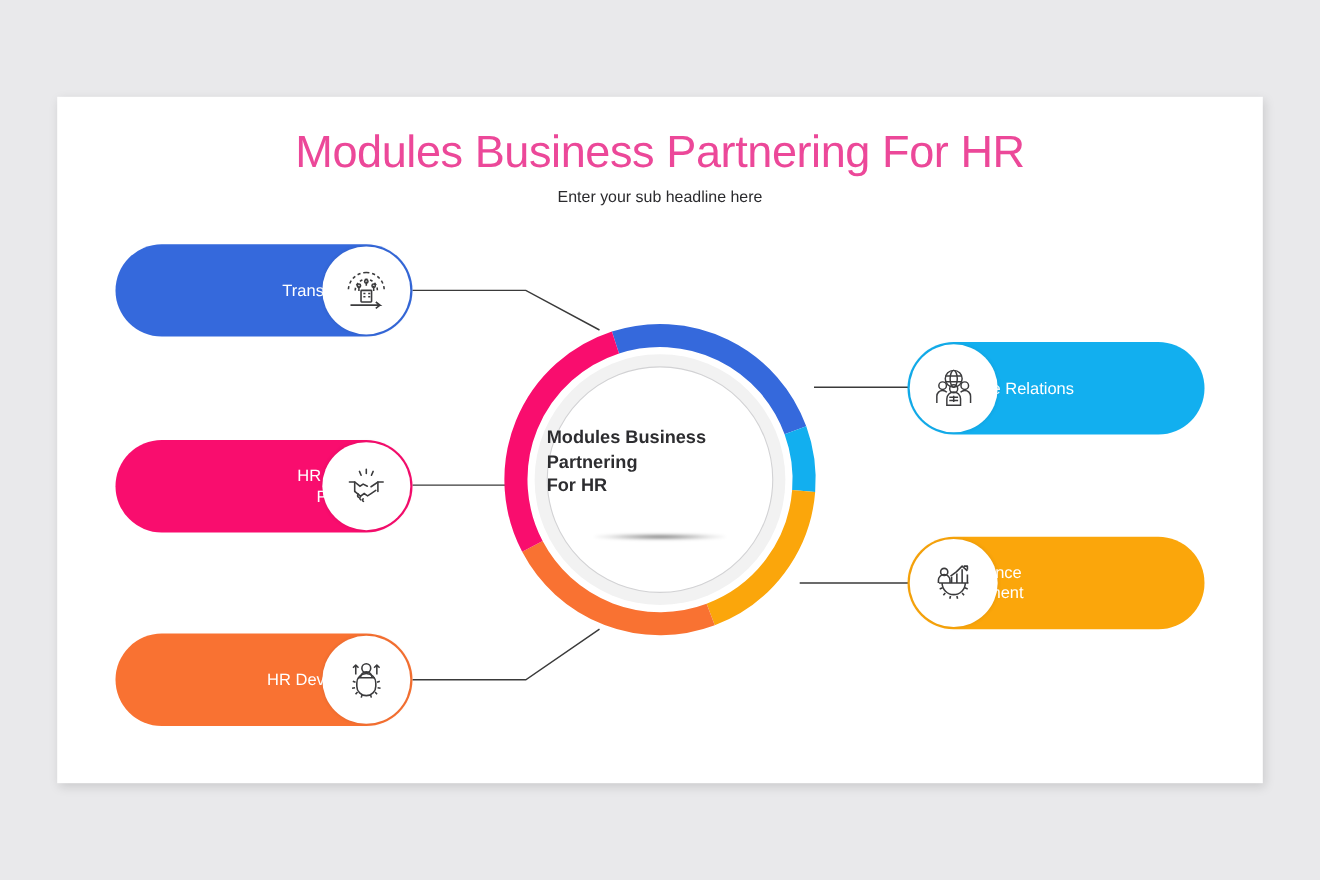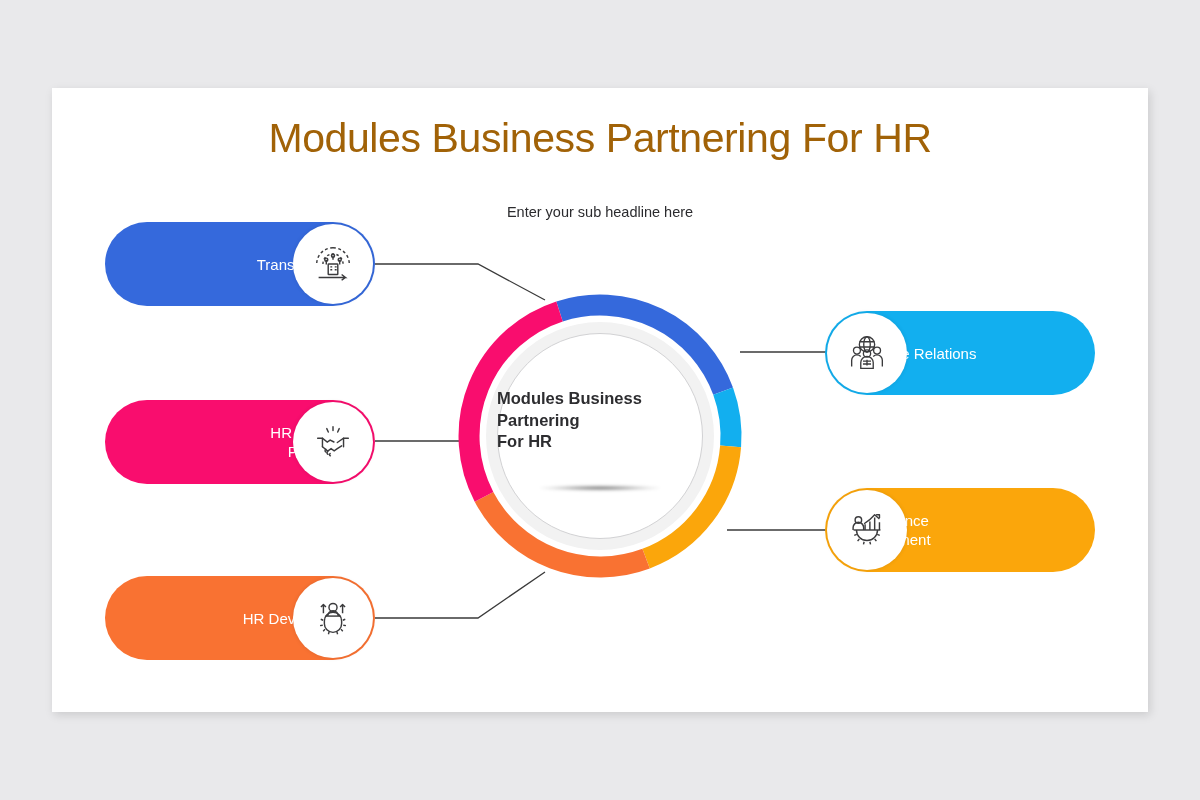--- a/index.html
+++ b/index.html
@@ -31,33 +31,32 @@
 
   
   #page-title {
     position: absolute;
     left: 0; top: 27px;
     width: 1096px;
     text-align: center;
     font-size: 41px;
     font-weight: 400;
     letter-spacing: -0.4px;
-    color: #a16207;
+    color: #ec4899;
     white-space: nowrap;
   }
 
   #page-subtitle {
     position: absolute;
     left: 0; top: 84px;
     width: 1096px;
     text-align: center;
     font-size: 14.5px;
     font-weight: 400;
     color: #2b2b2e;
-    margin-top: 32px;
   }
 
   
   #connectors {
     position: absolute;
     left: 0; top: 0;
     width: 1200px; height: 800px;
     pointer-events: none;
   }
 

